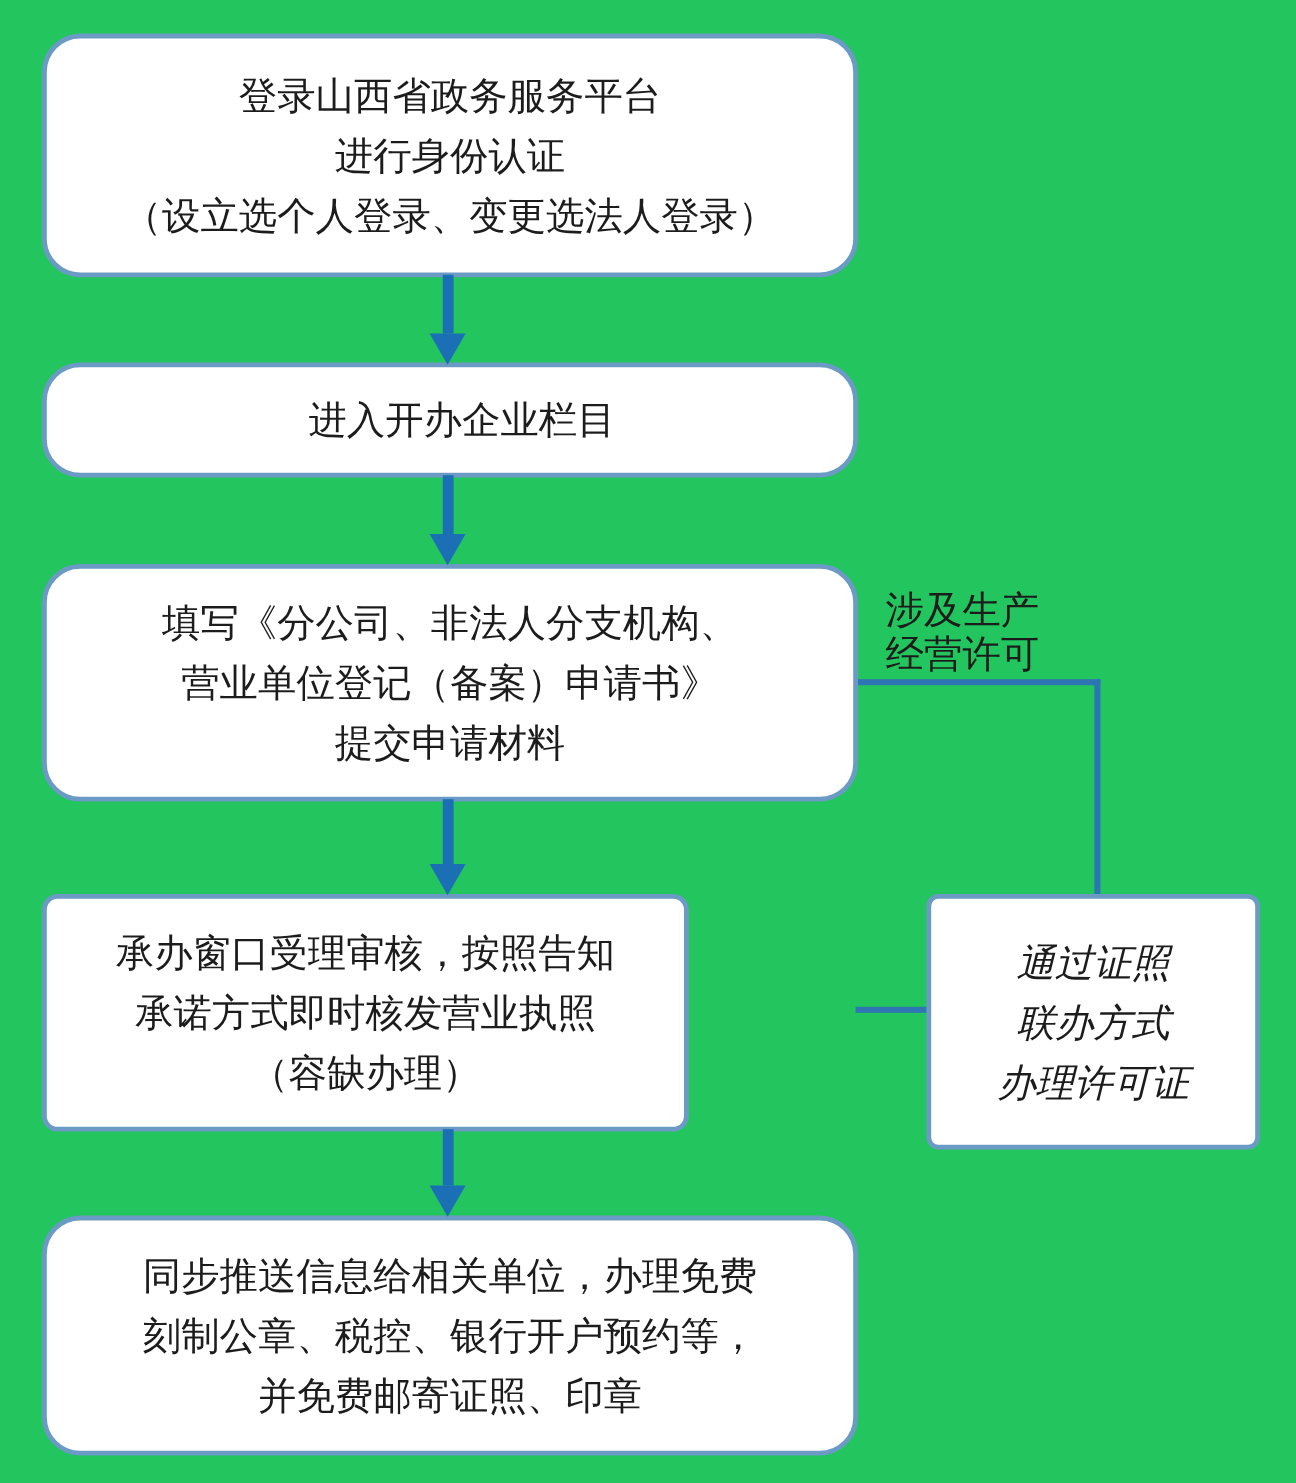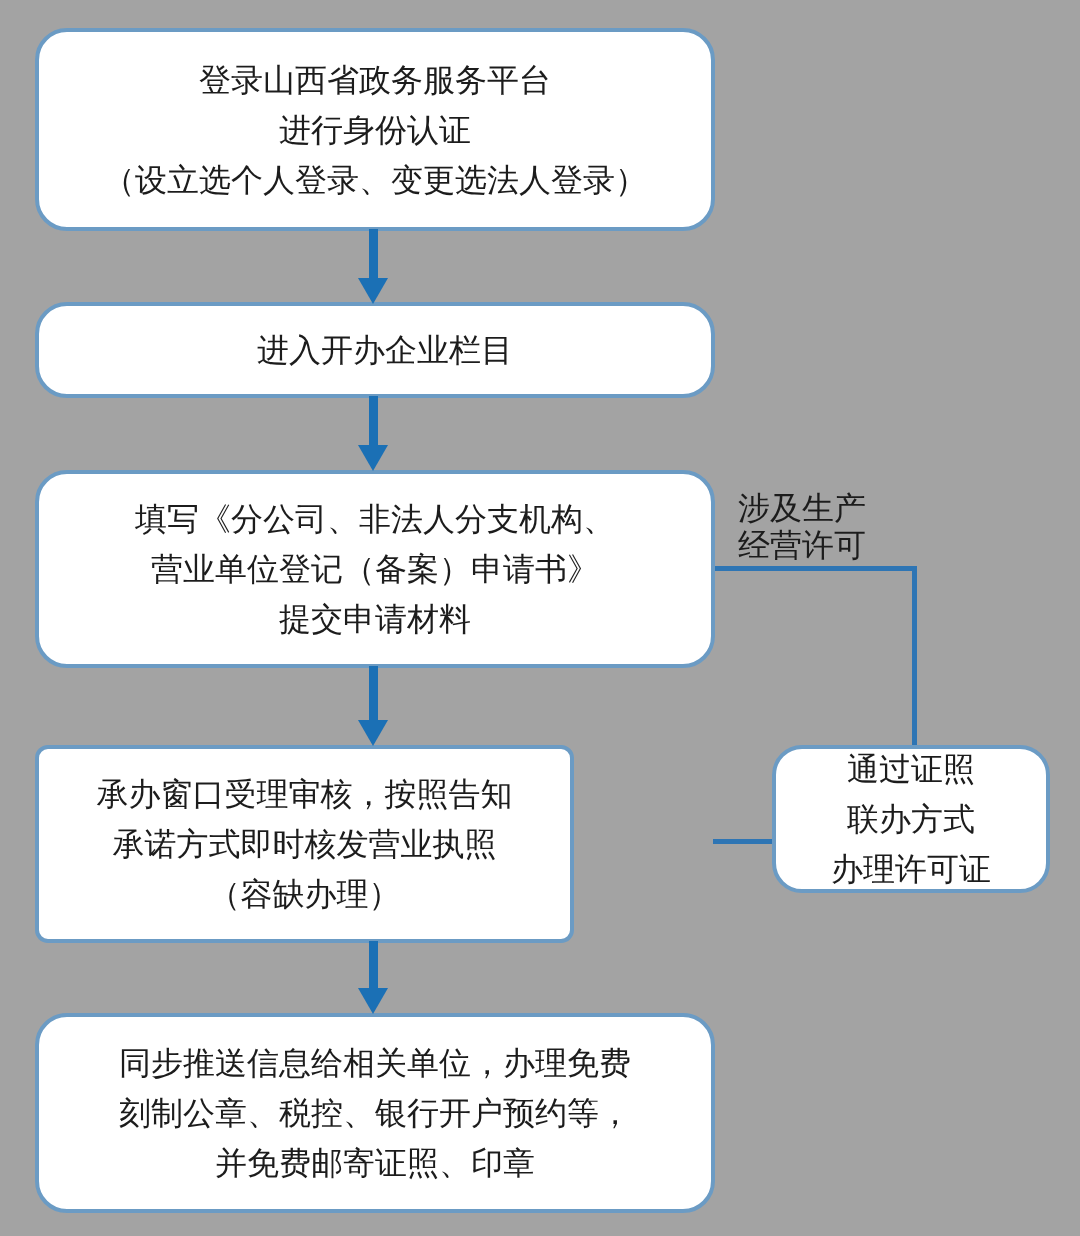--- a/index.html
+++ b/index.html
@@ -4,21 +4,21 @@
 <style>
   html, body {
     margin: 0;
     padding: 0;
     background: #ffffff;
   }
   .canvas {
     position: relative;
     width: 1080px;
     height: 1236px;
-    background: #a3a3a3;
+    background: #22c55e;
     overflow: hidden;
     font-family: "DejaVu Serif", serif;
   }
   .box {
     position: absolute;
     box-sizing: border-box;
     border: 4px solid #6b9bc4;
     border-radius: 32px;
     background: #ffffff;
     display: flex;
@@ -123,19 +123,19 @@
   </div>
 
   <div class="branch-label" style="left:738px; top:490px; width:180px;">涉及生产
 经营许可</div>
 
   <div class="connector" style="left:713px; top:566px; width:204px; height:5px;"></div>
   <div class="connector" style="left:912px; top:566px; width:5px; height:181px;"></div>
 
   <div class="connector" style="left:713px; top:839px; width:61px; height:5px;"></div>
 
-  <div class="box" style="left:772px; top:745px; width:278px; height:148px; border-radius:30px;">
+  <div class="box" style="left:772px; top:745px; width:278px; height:213px; border-radius:10px;font-style:italic;">
     <div class="box-text">通过证照
 联办方式
 办理许可证</div>
   </div>
 
 </div>
 
 </body></html>

